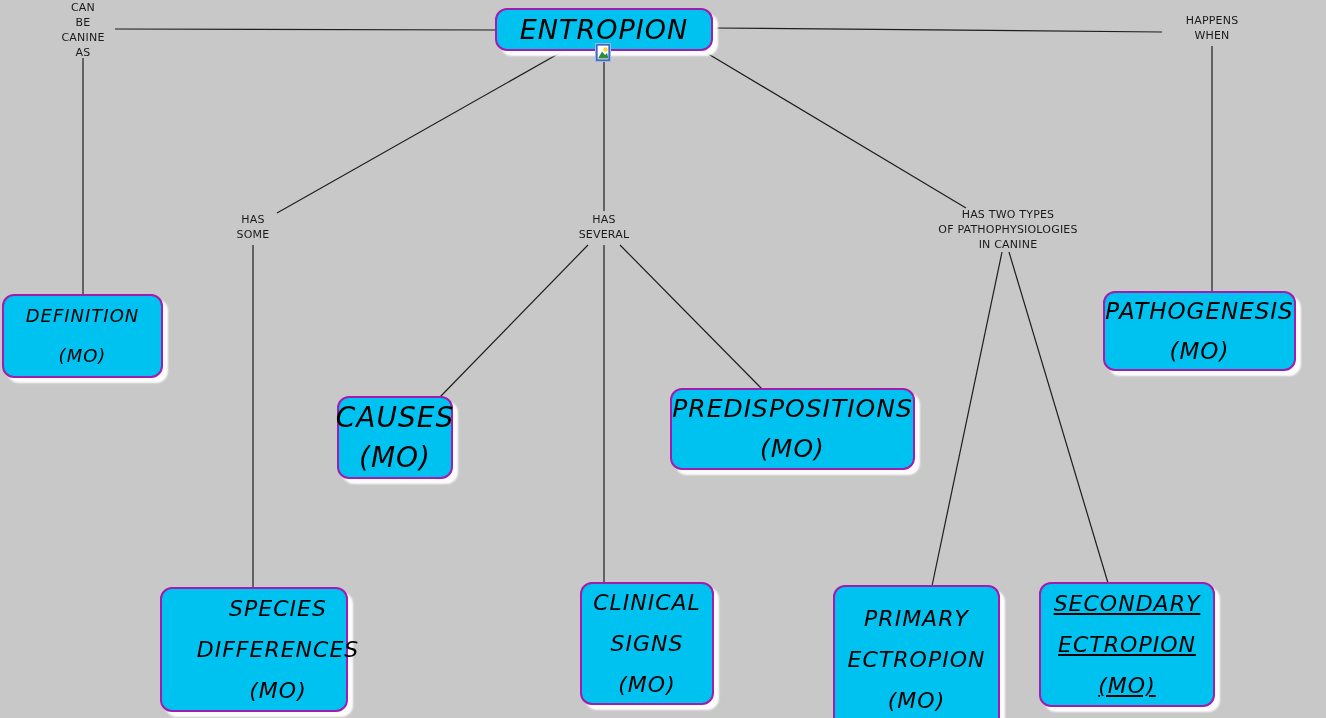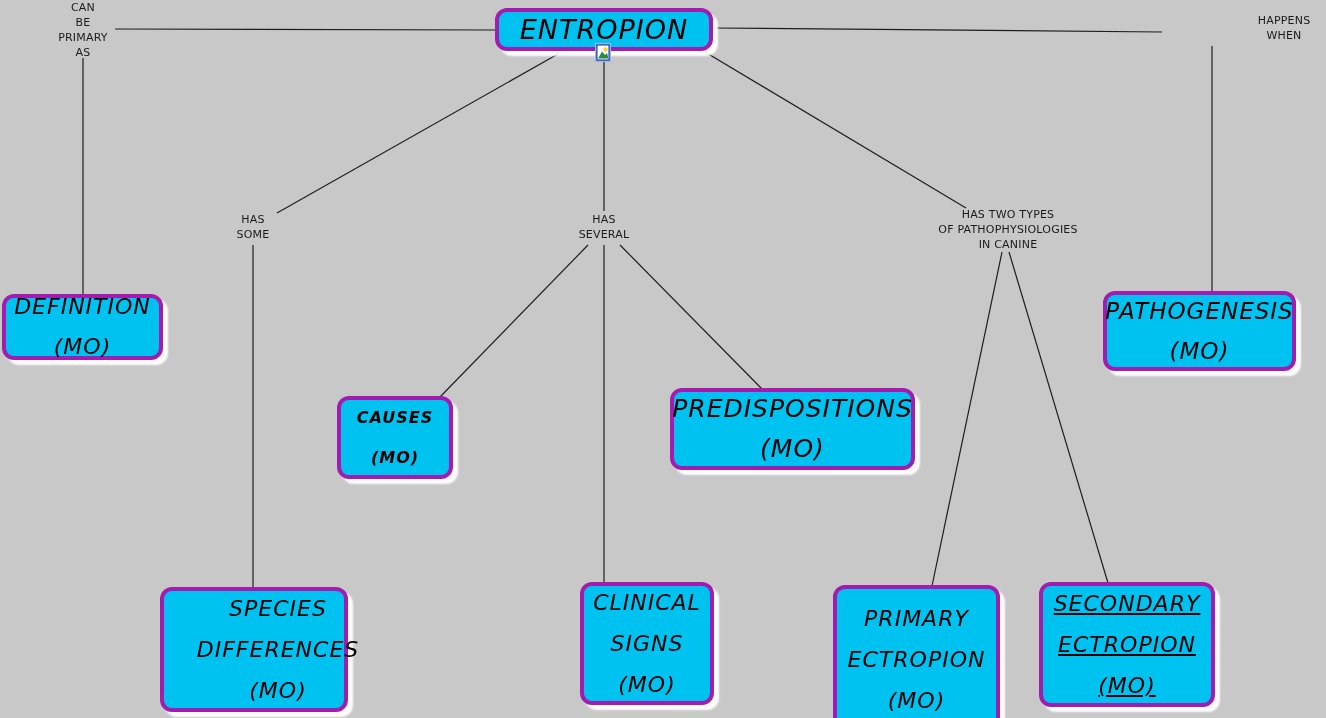--- a/index.html
+++ b/index.html
@@ -17,21 +17,21 @@
   }
   #edges {
     position: absolute;
     left: 0; top: 0;
     width: 1326px; height: 718px;
   }
   .concept {
     position: absolute;
     box-sizing: border-box;
     background: #00c2f0;
-    border: 4px solid #a21caf;
+    border: 2px solid #a21caf;
     border-radius: 12px;
     box-shadow: 5px 5px 2px rgba(255,255,255,0.95);
     display: flex;
     align-items: center;
     justify-content: center;
     text-align: center;
     color: #000000;
     font-style: italic;
     letter-spacing: 1px;
     white-space: pre-line;
@@ -43,31 +43,31 @@
     transform: translateX(-50%);
     text-align: center;
     font-size: 11px;
     line-height: 15px;
     color: #1b1b1b;
     white-space: pre-line;
     letter-spacing: 0.2px;
   }
   
   #node-entropion            { left: 495px; top: 8px;   width: 218px; height: 43px; font-size: 27px; line-height: 38px; }
-  #node-definition           { left: 2px;   top: 294px; width: 161px; height: 66px; font-size: 22px; line-height: 40px; }
+  #node-definition           { left: 2px;   top: 294px; width: 161px; height: 84px; font-size: 18px; line-height: 40px; }
   #node-pathogenesis         { left: 1103px;top: 291px; width: 193px; height: 80px; font-size: 23px; line-height: 40px; }
-  #node-causes               { left: 337px; top: 396px; width: 116px; height: 83px; font-size: 16px; line-height: 40px; font-weight: bold; }
+  #node-causes               { left: 337px; top: 396px; width: 116px; height: 83px; font-size: 28px; line-height: 40px; }
   #node-predispositions      { left: 670px; top: 388px; width: 245px; height: 82px; font-size: 25px; line-height: 40px; text-align: center; }
   #node-species-differences  { left: 160px; top: 587px; width: 188px; height: 125px; font-size: 22px; line-height: 41px; padding-left: 48px; }
   #node-clinical-signs       { left: 536px; top: 582px; width: 134px; height: 123px; font-size: 22px; line-height: 41px; margin-left: 44px; }
   #node-primary-ectropion    { left: 833px; top: 585px; width: 167px; height: 149px; font-size: 22px; line-height: 41px; }
   #node-secondary-ectropion  { left: 1039px;top: 582px; width: 176px; height: 125px; font-size: 22px; line-height: 41px; text-decoration: underline; }
   
   #label-can-be-defined-as { left: 83px;   top: 0px; }
-  #label-happens-when      { left: 1284px; top: 13px; }
+  #label-happens-when      { left: 1212px; top: 13px; }
   #label-has-some          { left: 253px;  top: 212px; }
   #label-has-several       { left: 604px;  top: 212px; }
   #label-has-two-types     { left: 1008px; top: 207px; }
   #resource-icon {
     position: absolute;
     left: 595px; top: 43px;
     width: 16px; height: 19px;
     cursor: pointer;
   }
 </style>
@@ -89,21 +89,21 @@
       <line x1="604" y1="245" x2="604" y2="583"></line>
       <line x1="620" y1="245" x2="762" y2="389"></line>
       <line x1="700" y1="49" x2="966" y2="208"></line>
       <line x1="1002" y1="252" x2="932" y2="586"></line>
       <line x1="1009" y1="252" x2="1108" y2="583"></line>
     </g>
   </svg>
 
   <div class="link-label" id="label-can-be-defined-as">CAN
 BE
-PRIMARY
+CANINE
 AS</div>
   <div class="link-label" id="label-happens-when">HAPPENS
 WHEN</div>
   <div class="link-label" id="label-has-some">HAS
 SOME</div>
   <div class="link-label" id="label-has-several">HAS
 SEVERAL</div>
   <div class="link-label" id="label-has-two-types">HAS TWO TYPES
 OF PATHOPHYSIOLOGIES
 IN CANINE</div>

